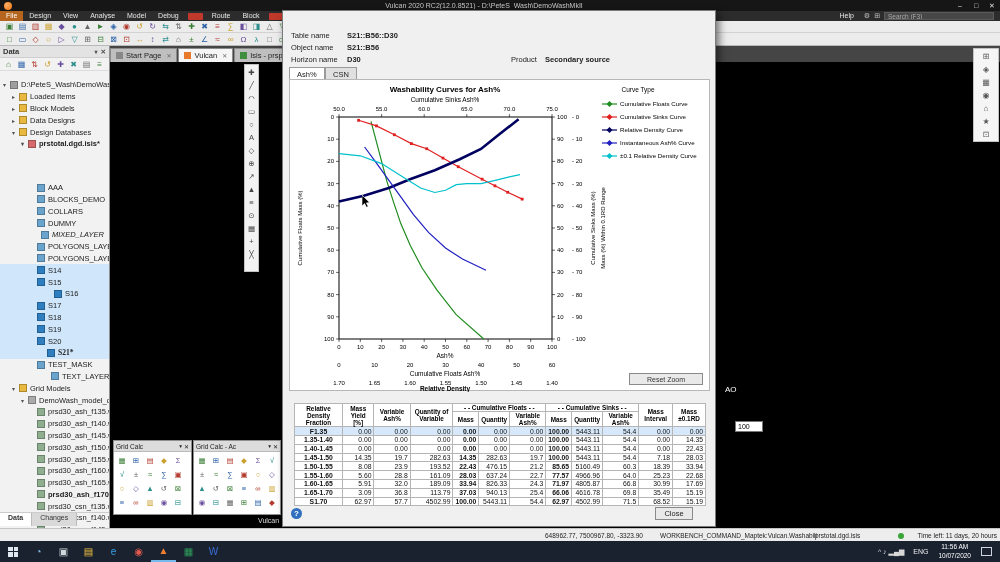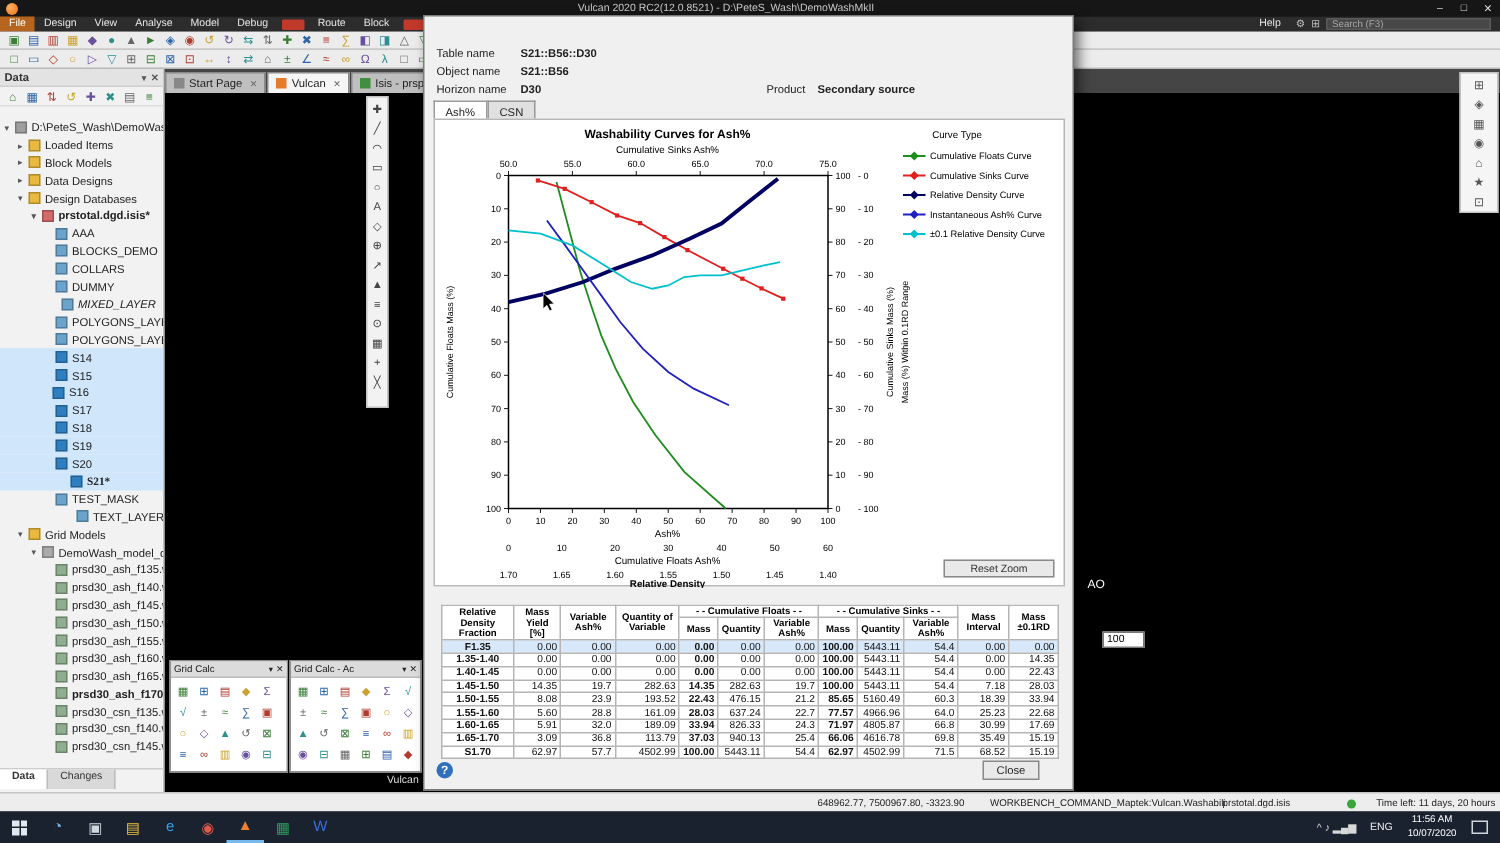--- a/index.html
+++ b/index.html
@@ -287,21 +287,21 @@
         <div class="trow" style="padding-left: 12px;">
           <span class="exp">▾</span>
           <span class="ticon" style="background: rgb(232, 185, 62);"></span>
           <span class="tlabel">Design Databases</span>
         </div>
         <div class="trow bold" style="padding-left: 21px;">
           <span class="exp">▾</span>
           <span class="ticon" style="background: rgb(212, 106, 106);"></span>
           <span class="tlabel">prstotal.dgd.isis*</span>
         </div>
-        <div class="trow" style="padding-left: 30px;">
+        <div class="trow" style="padding-left: 30px; margin-top: 32px;">
           <span class="exp"></span>
           <span class="ticon" style="background: rgb(106, 163, 204);"></span>
           <span class="tlabel">AAA</span>
         </div>
         <div class="trow" style="padding-left: 30px;">
           <span class="exp"></span>
           <span class="ticon" style="background: rgb(106, 163, 204);"></span>
           <span class="tlabel">BLOCKS_DEMO</span>
         </div>
         <div class="trow" style="padding-left: 30px;">
@@ -332,21 +332,21 @@
         <div class="trow sel" style="padding-left: 30px;">
           <span class="exp"></span>
           <span class="ticon" style="background: rgb(47, 127, 192);"></span>
           <span class="tlabel">S14</span>
         </div>
         <div class="trow sel" style="padding-left: 30px;">
           <span class="exp"></span>
           <span class="ticon" style="background: rgb(47, 127, 192);"></span>
           <span class="tlabel">S15</span>
         </div>
-        <div class="trow sel" style="padding-left: 28px; text-align: center;">
+        <div class="trow sel" style="padding-left: 47px; text-align: center;">
           <span class="exp"></span>
           <span class="ticon" style="background: rgb(47, 127, 192);"></span>
           <span class="tlabel">S16</span>
         </div>
         <div class="trow sel" style="padding-left: 30px;">
           <span class="exp"></span>
           <span class="ticon" style="background: rgb(47, 127, 192);"></span>
           <span class="tlabel">S17</span>
         </div>
         <div class="trow sel" style="padding-left: 30px;">

